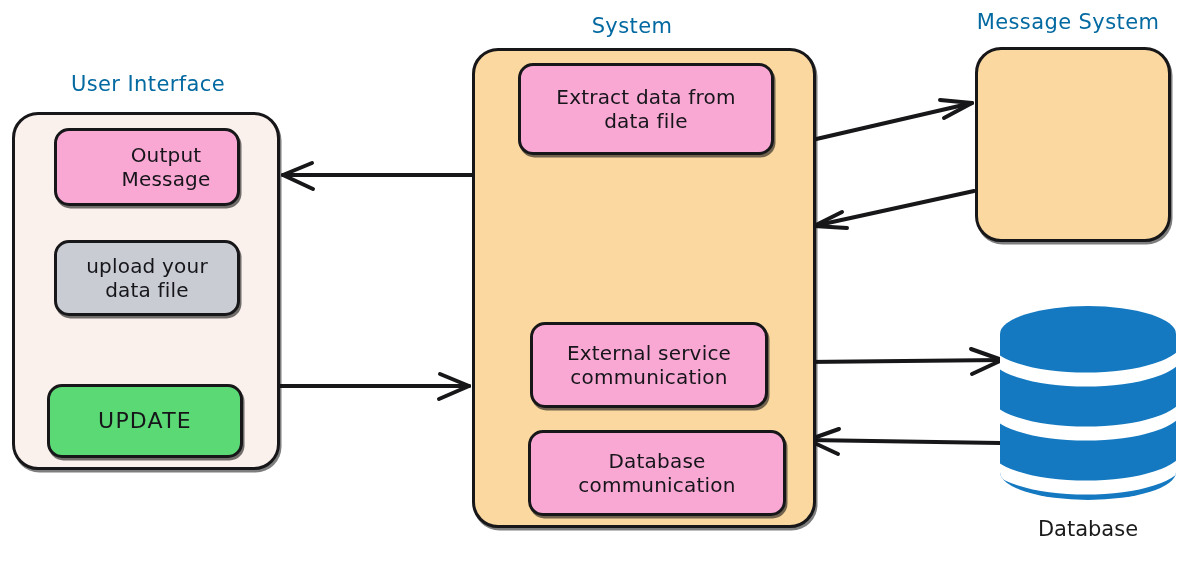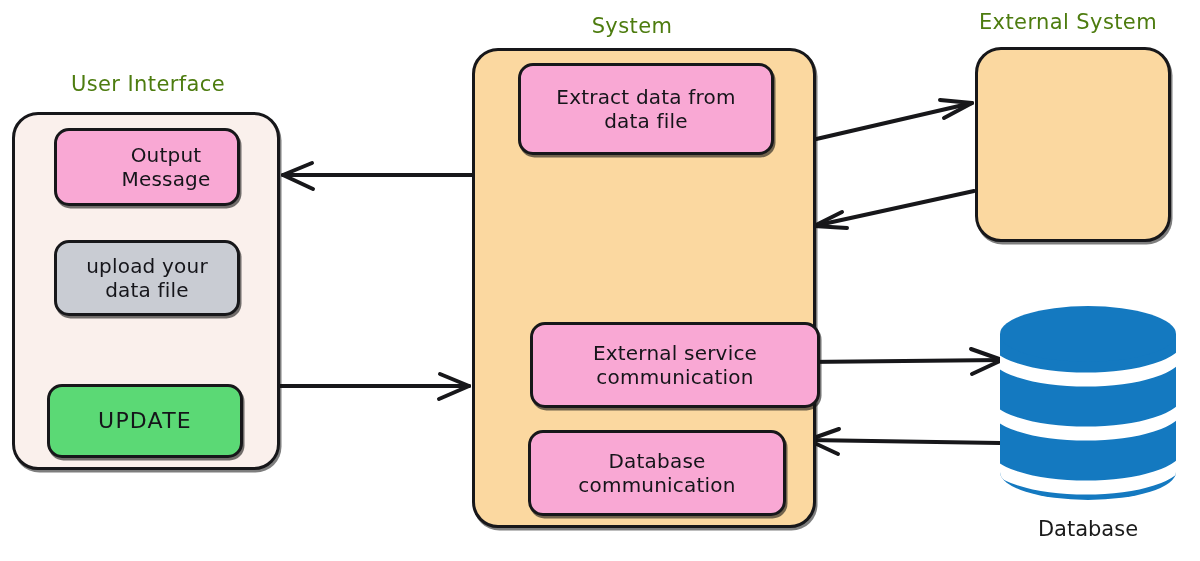--- a/index.html
+++ b/index.html
@@ -17,21 +17,21 @@
     height: 561px;
     background: #ffffff;
     overflow: hidden;
   }
 
   
   .group-label {
     position: absolute;
     font-family: "DejaVu Sans", sans-serif;
     font-size: 21px;
-    color: #4d7c0f;
+    color: #0369a1;
     text-align: center;
     white-space: nowrap;
     letter-spacing: 0.4px;
     transform: translateX(-50%);
   }
 
   
   .container-box {
     position: absolute;
     border: 3.5px solid #17171a;
@@ -170,31 +170,31 @@
   <div class="group-label" style="left:632px; top:14px;">System</div>
 
   <div id="system-container" class="container-box" style="left:472px; top:48px; width:344px; height:480px;"></div>
 
   <div class="node blue" style="left:518px; top:63px; width:256px; height:92px;">
     <span class="node-text">Extract data from
 data file</span>
   </div>
 
 
-  <div class="node blue" style="left:530px; top:322px; width:290px; height:86px;">
+  <div class="node blue" style="left:530px; top:322px; width:238px; height:86px;">
     <span class="node-text">External service
 communication</span>
   </div>
 
   <div class="node blue" style="left:528px; top:430px; width:258px; height:86px;">
     <span class="node-text">Database
 communication</span>
   </div>
 
-  <div class="group-label" style="left:1068px; top:10px;">External System</div>
+  <div class="group-label" style="left:1068px; top:10px;">Message System</div>
 
   <div id="external-container" class="container-box" style="left:975px; top:47px; width:196px; height:195px;"></div>
 
 
   <svg id="database-cylinder" style="left:996px; top:306px;" width="184" height="200" viewBox="0 0 184 200" xmlns="http://www.w3.org/2000/svg">
     <defs>
       <clipPath id="cyl-clip">
         <path d="M 4 28 L 4 166 A 88 28 0 0 0 180 166 L 180 28 Z"></path>
       </clipPath>
     </defs>

